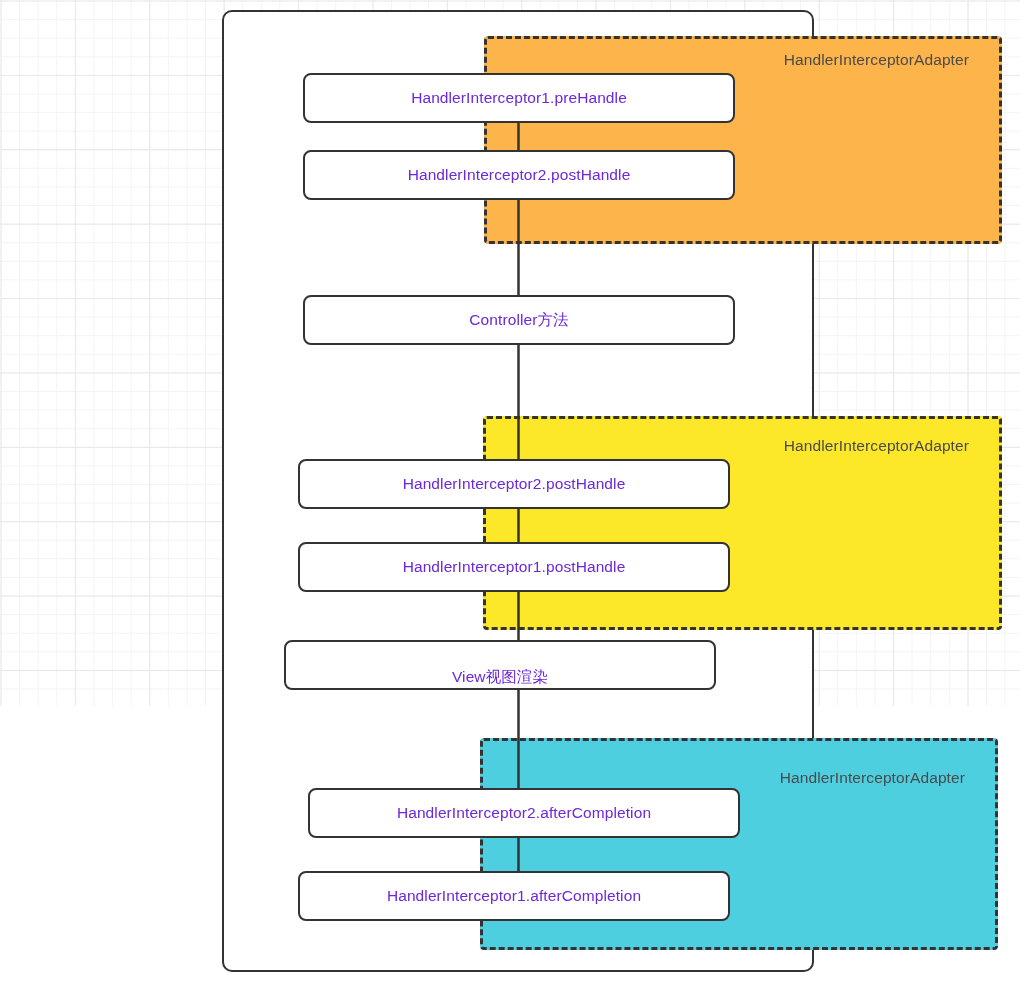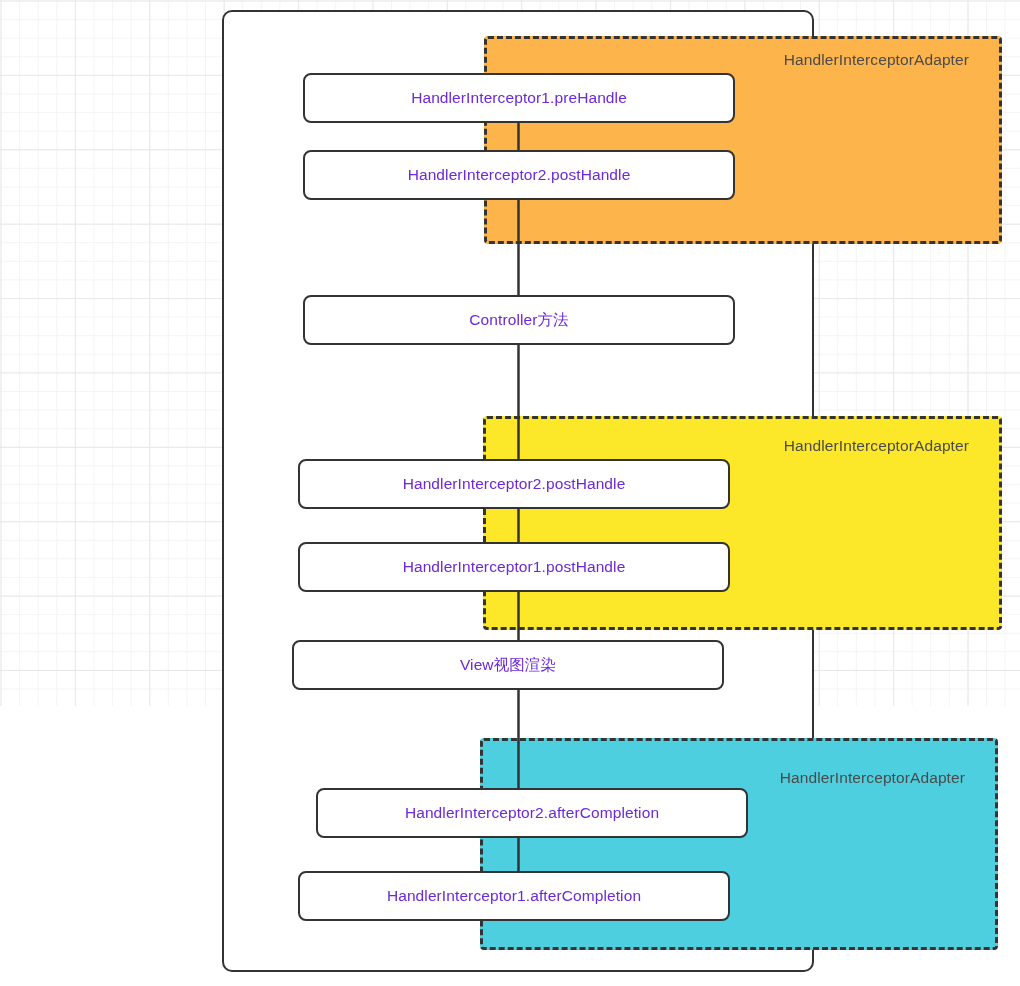--- a/index.html
+++ b/index.html
@@ -103,22 +103,22 @@
     color: #6d28d9;
     letter-spacing: 0.1px;
     z-index: 3;
   }
 
   #node-pre1  { left: 303px; top: 73px;  width: 432px; height: 50px; }
   #node-pre2  { left: 303px; top: 150px; width: 432px; height: 50px; }
   #node-controller { left: 303px; top: 295px; width: 432px; height: 50px; justify-content: center; }
   #node-post2 { left: 298px; top: 459px; width: 432px; height: 50px; justify-content: center; }
   #node-post1 { left: 298px; top: 542px; width: 432px; height: 50px; text-align: right; }
-  #node-view  { left: 292px; top: 640px; width: 432px; height: 50px; }
-  #node-after2{ left: 316px; top: 788px; width: 432px; height: 50px; }
+  #node-view  { left: 284px; top: 640px; width: 432px; height: 50px; align-items: flex-end; }
+  #node-after2{ left: 308px; top: 788px; width: 432px; height: 50px; }
   #node-after1{ left: 298px; top: 871px; width: 432px; height: 50px; }
 
   
   .connector {
     position: absolute;
     z-index: 2;
   }
   .connector svg { display: block; }
 </style>
 </head>

